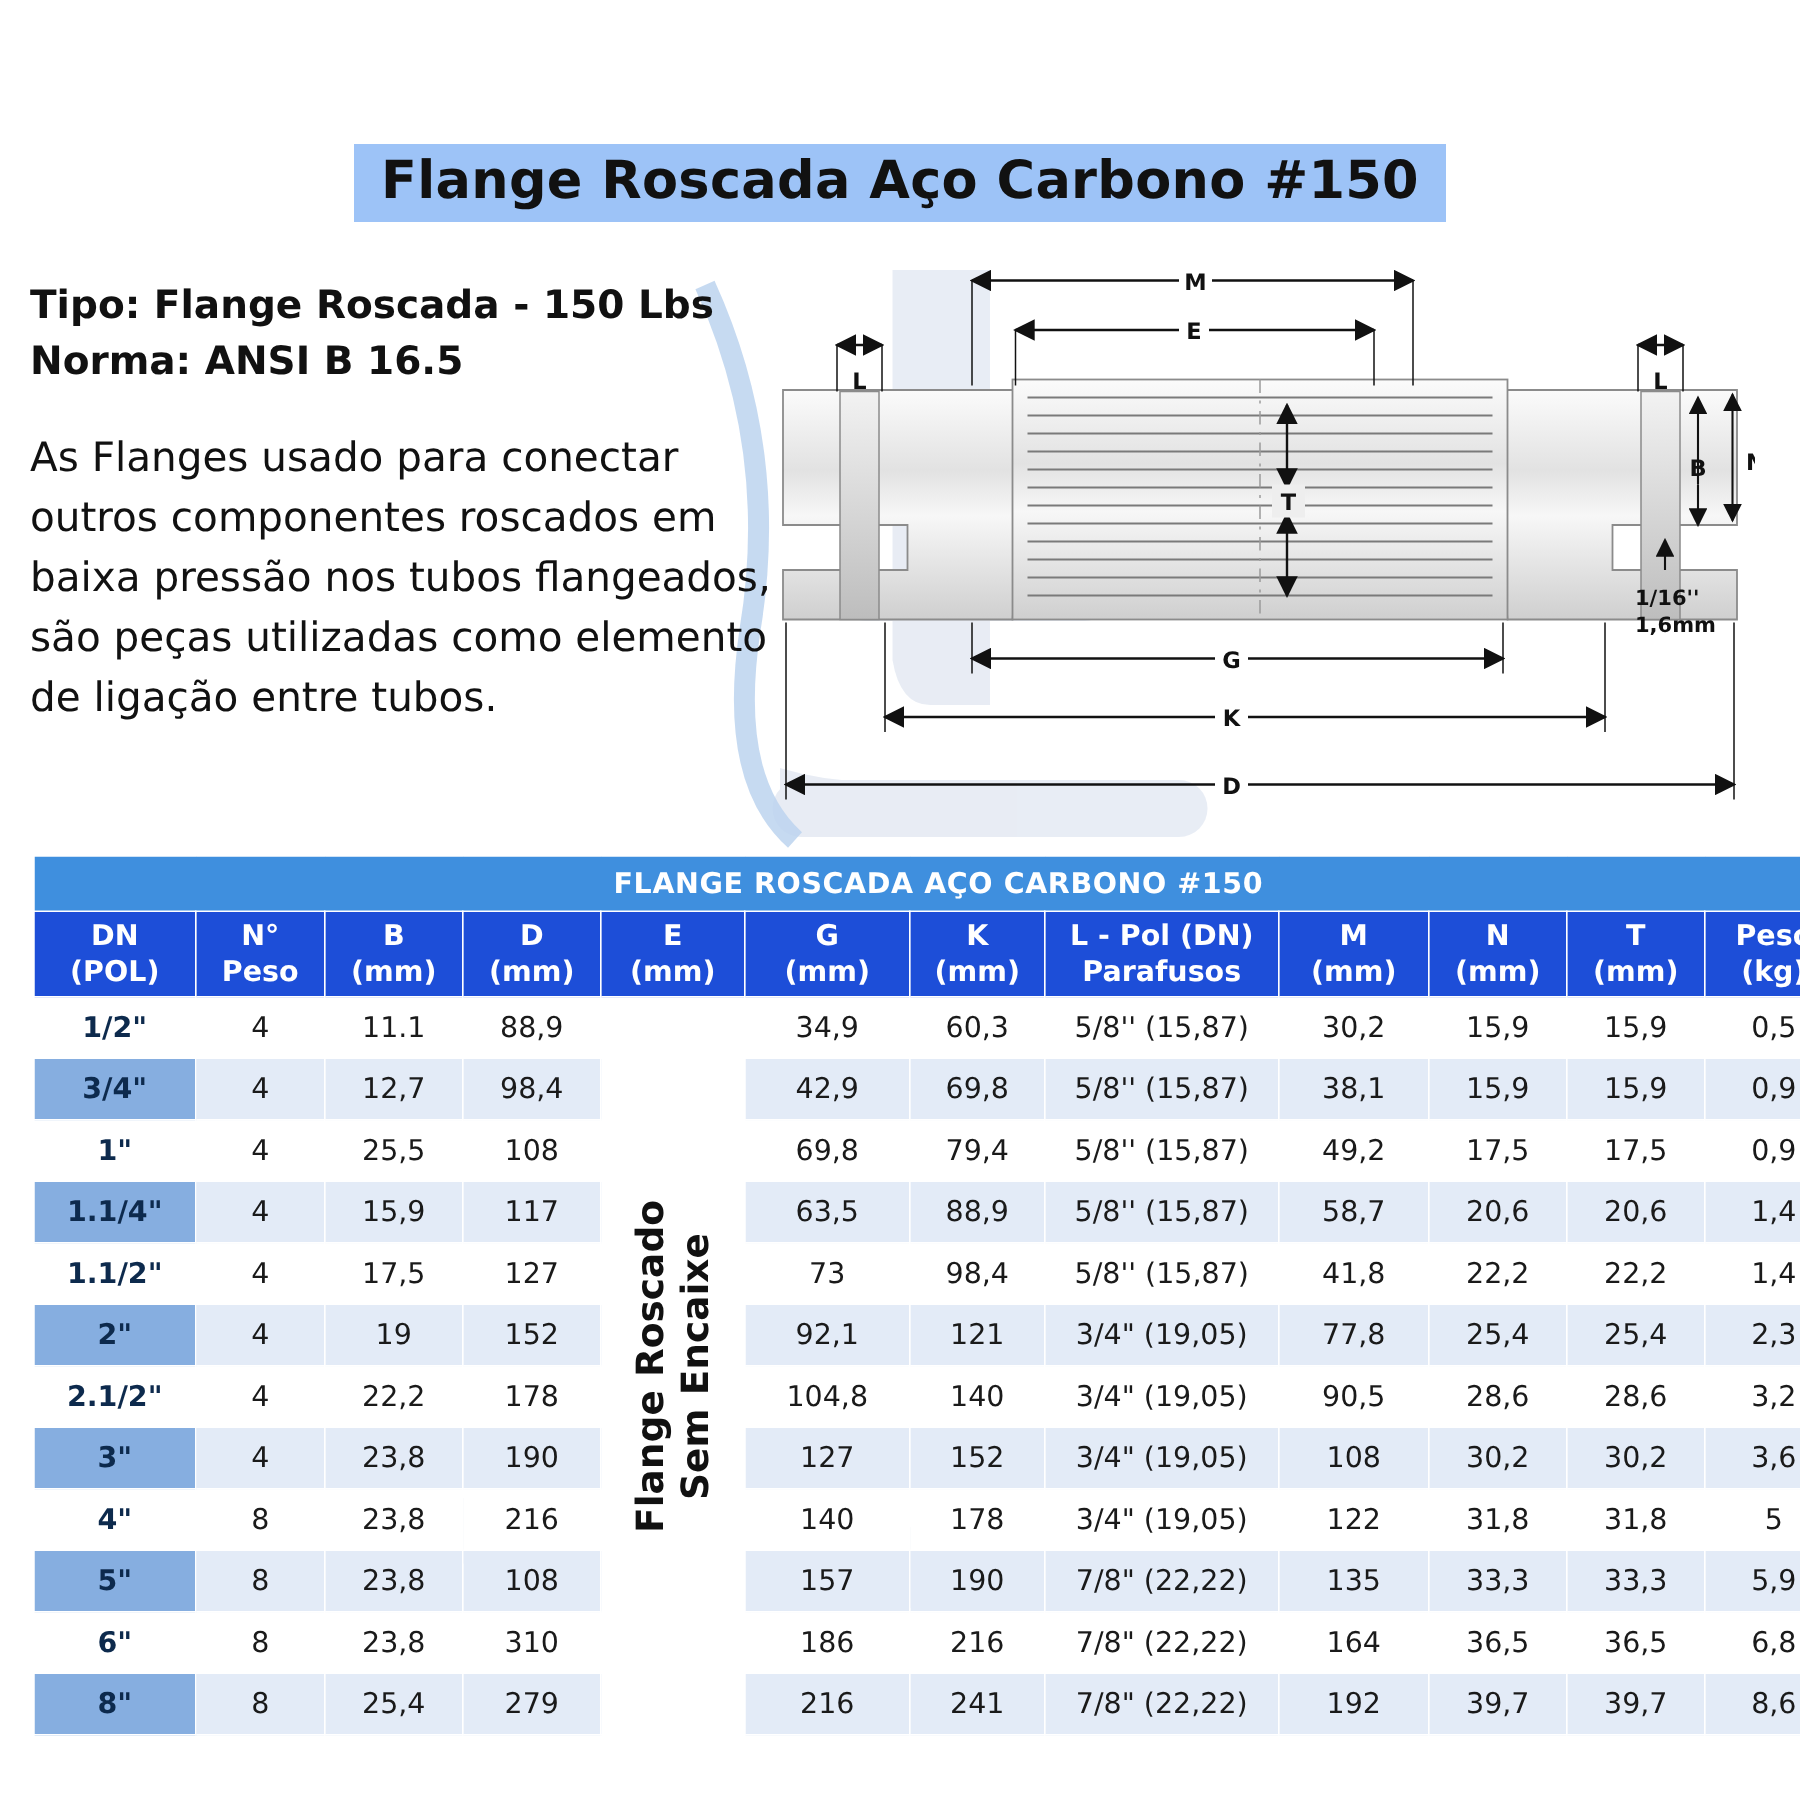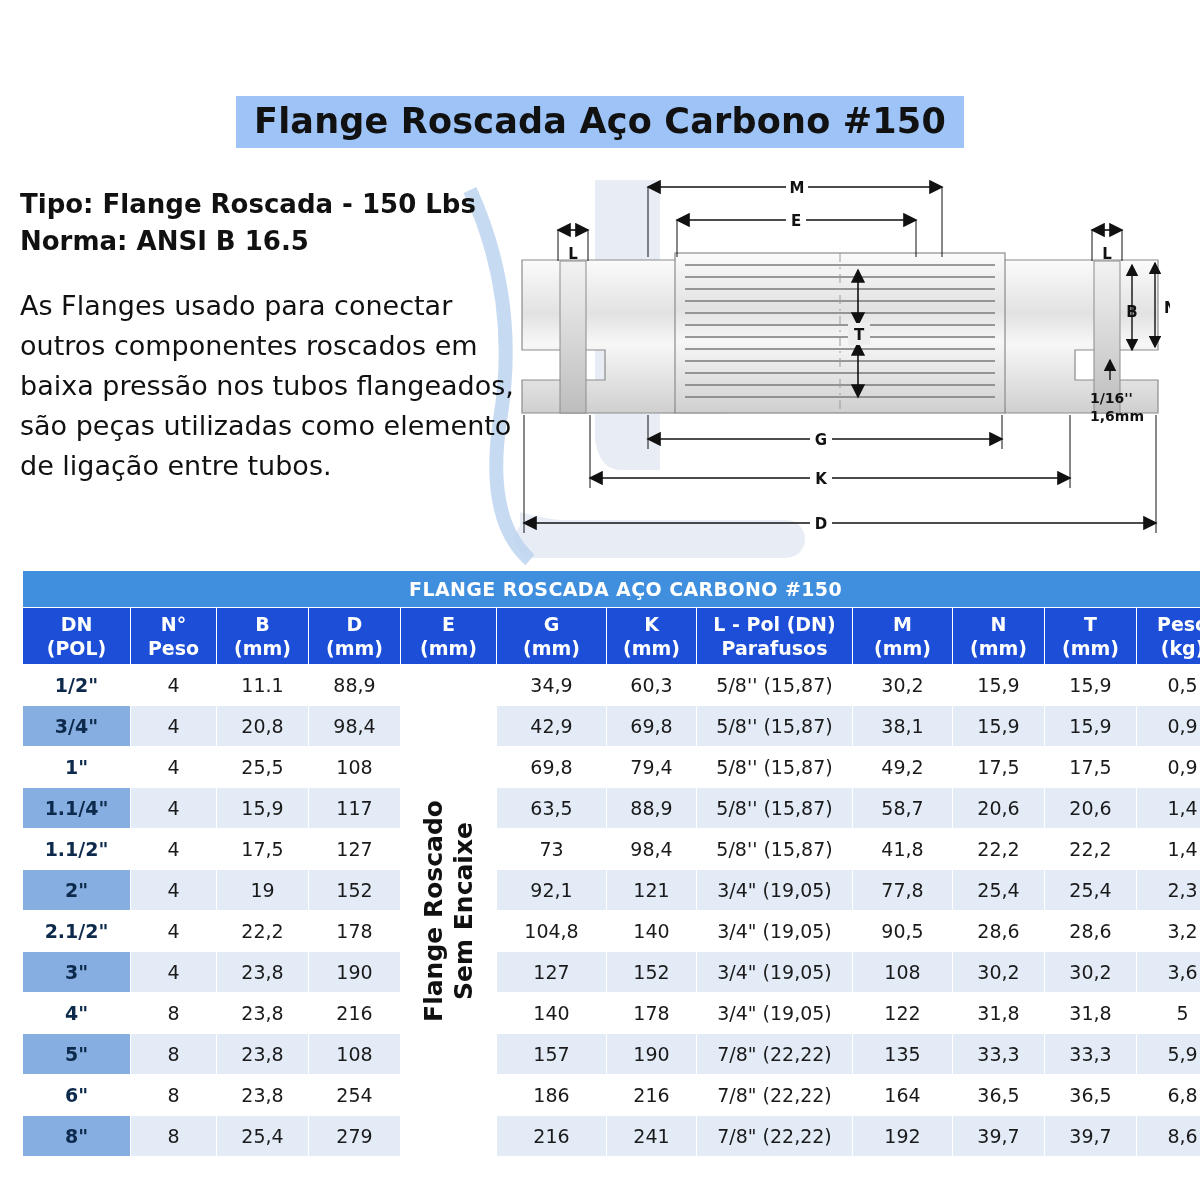--- a/index.html
+++ b/index.html
@@ -337,21 +337,21 @@
         <td>60,3</td>
         <td>5/8'' (15,87)</td>
         <td>30,2</td>
         <td>15,9</td>
         <td>15,9</td>
         <td>0,5</td>
       </tr>
       <tr class="even">
         <td class="dn">3/4"</td>
         <td>4</td>
-        <td>20,8</td>
+        <td>12,7</td>
         <td>98,4</td>
         <td>42,9</td>
         <td>69,8</td>
         <td>5/8'' (15,87)</td>
         <td>38,1</td>
         <td>15,9</td>
         <td>15,9</td>
         <td>0,9</td>
       </tr>
       <tr class="odd">
@@ -455,21 +455,21 @@
         <td>7/8" (22,22)</td>
         <td>135</td>
         <td>33,3</td>
         <td>33,3</td>
         <td>5,9</td>
       </tr>
       <tr class="odd">
         <td class="dn">6"</td>
         <td>8</td>
         <td>23,8</td>
-        <td>254</td>
+        <td>310</td>
         <td>186</td>
         <td>216</td>
         <td>7/8" (22,22)</td>
         <td>164</td>
         <td>36,5</td>
         <td>36,5</td>
         <td>6,8</td>
       </tr>
       <tr class="even">
         <td class="dn">8"</td>

